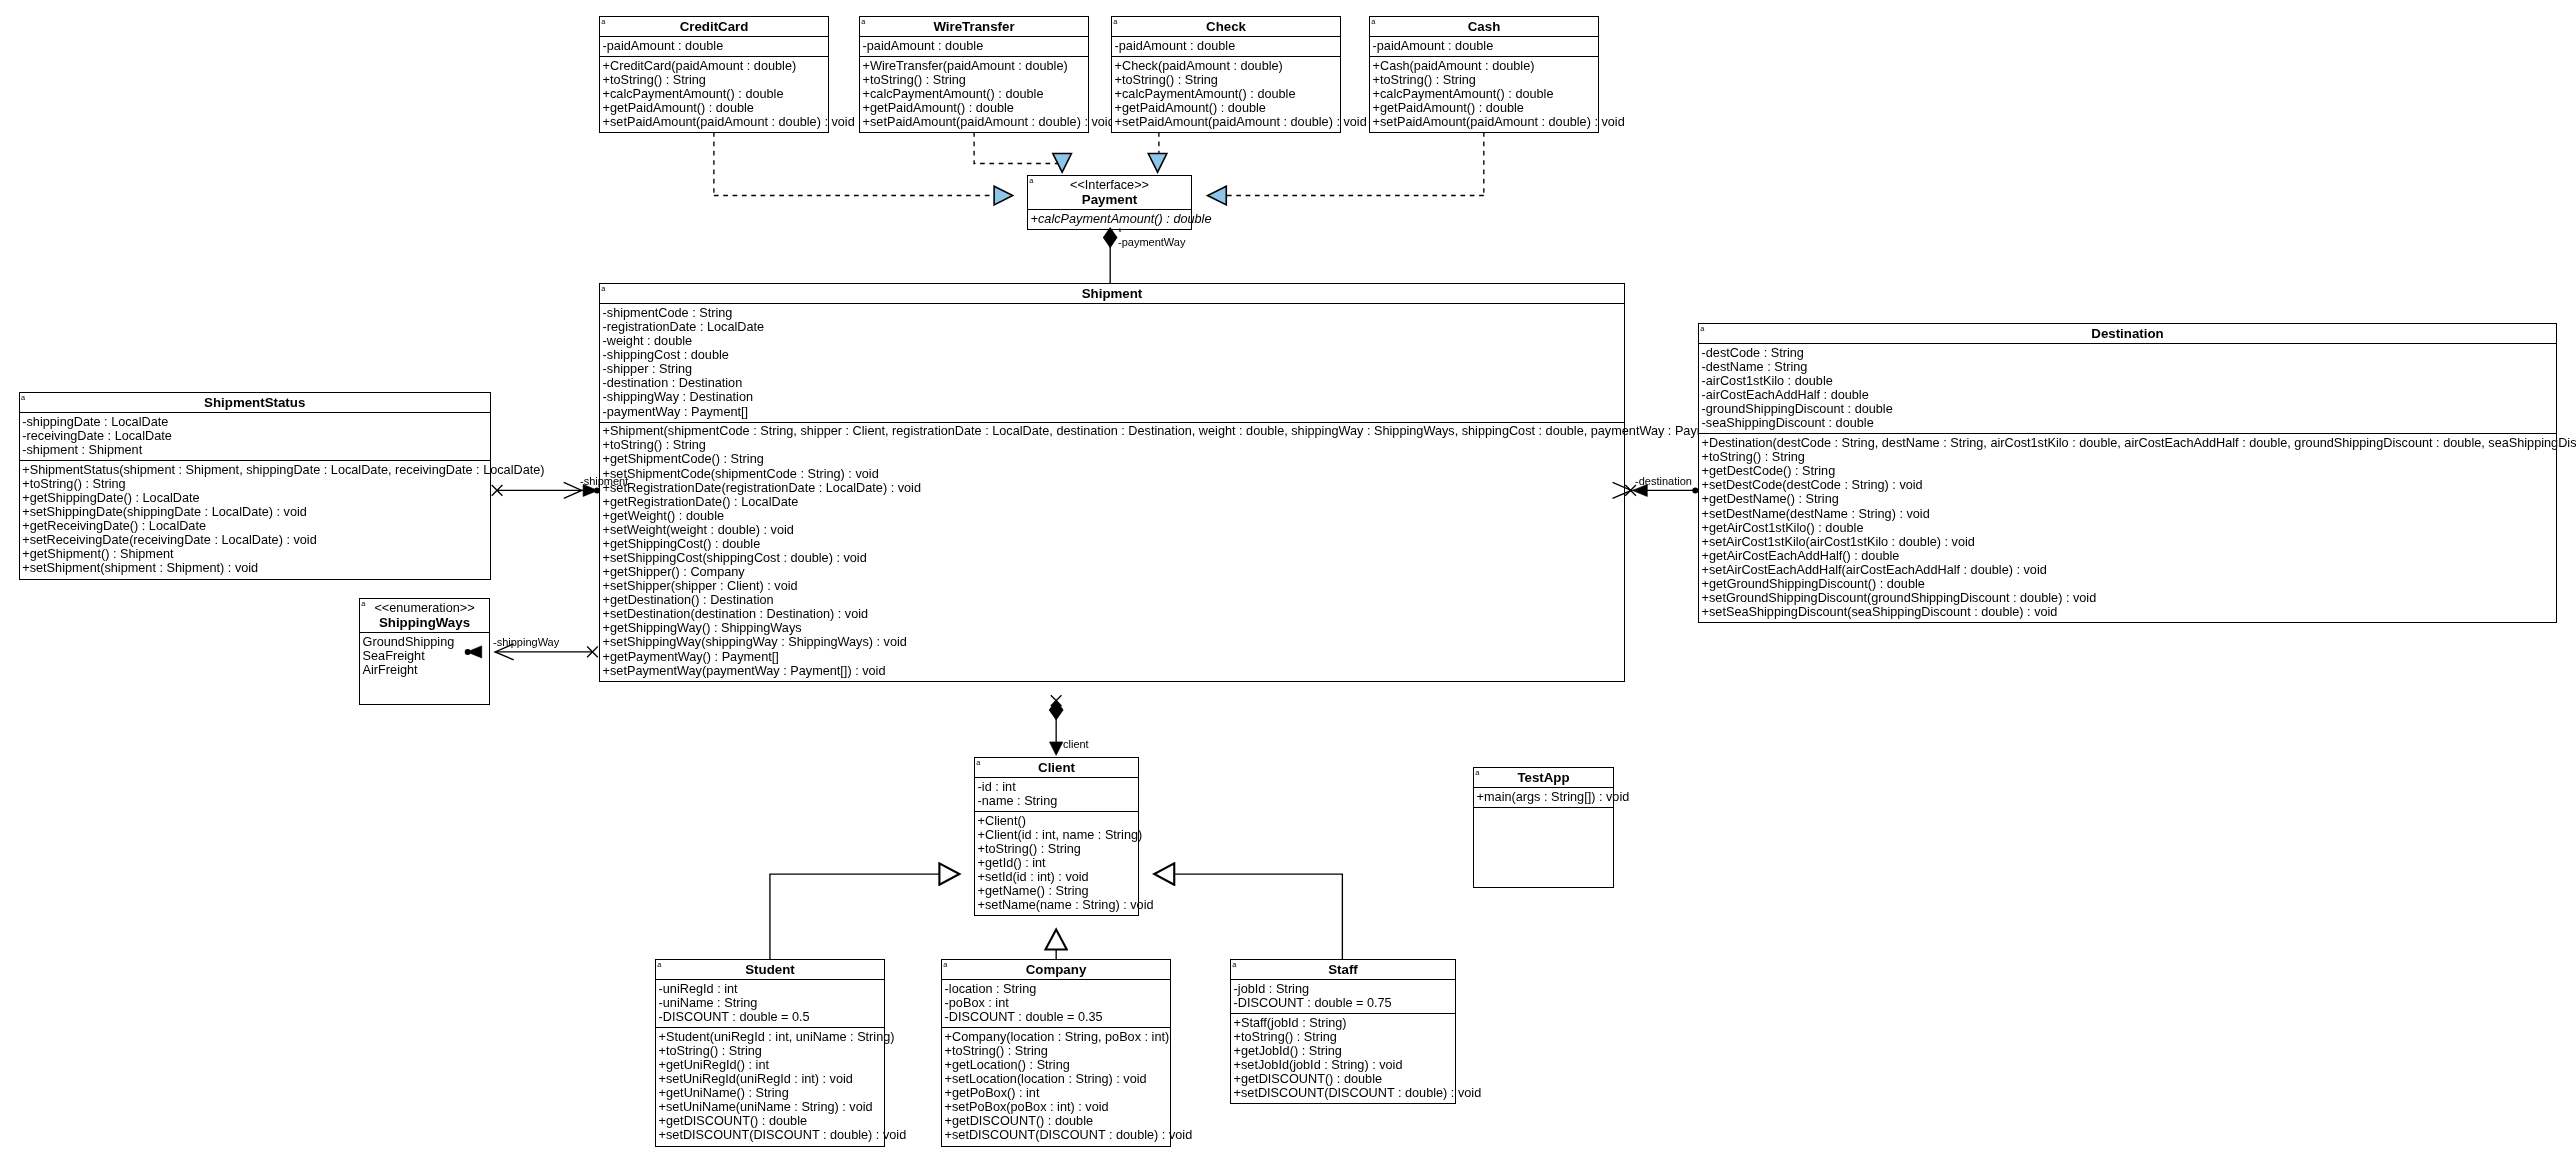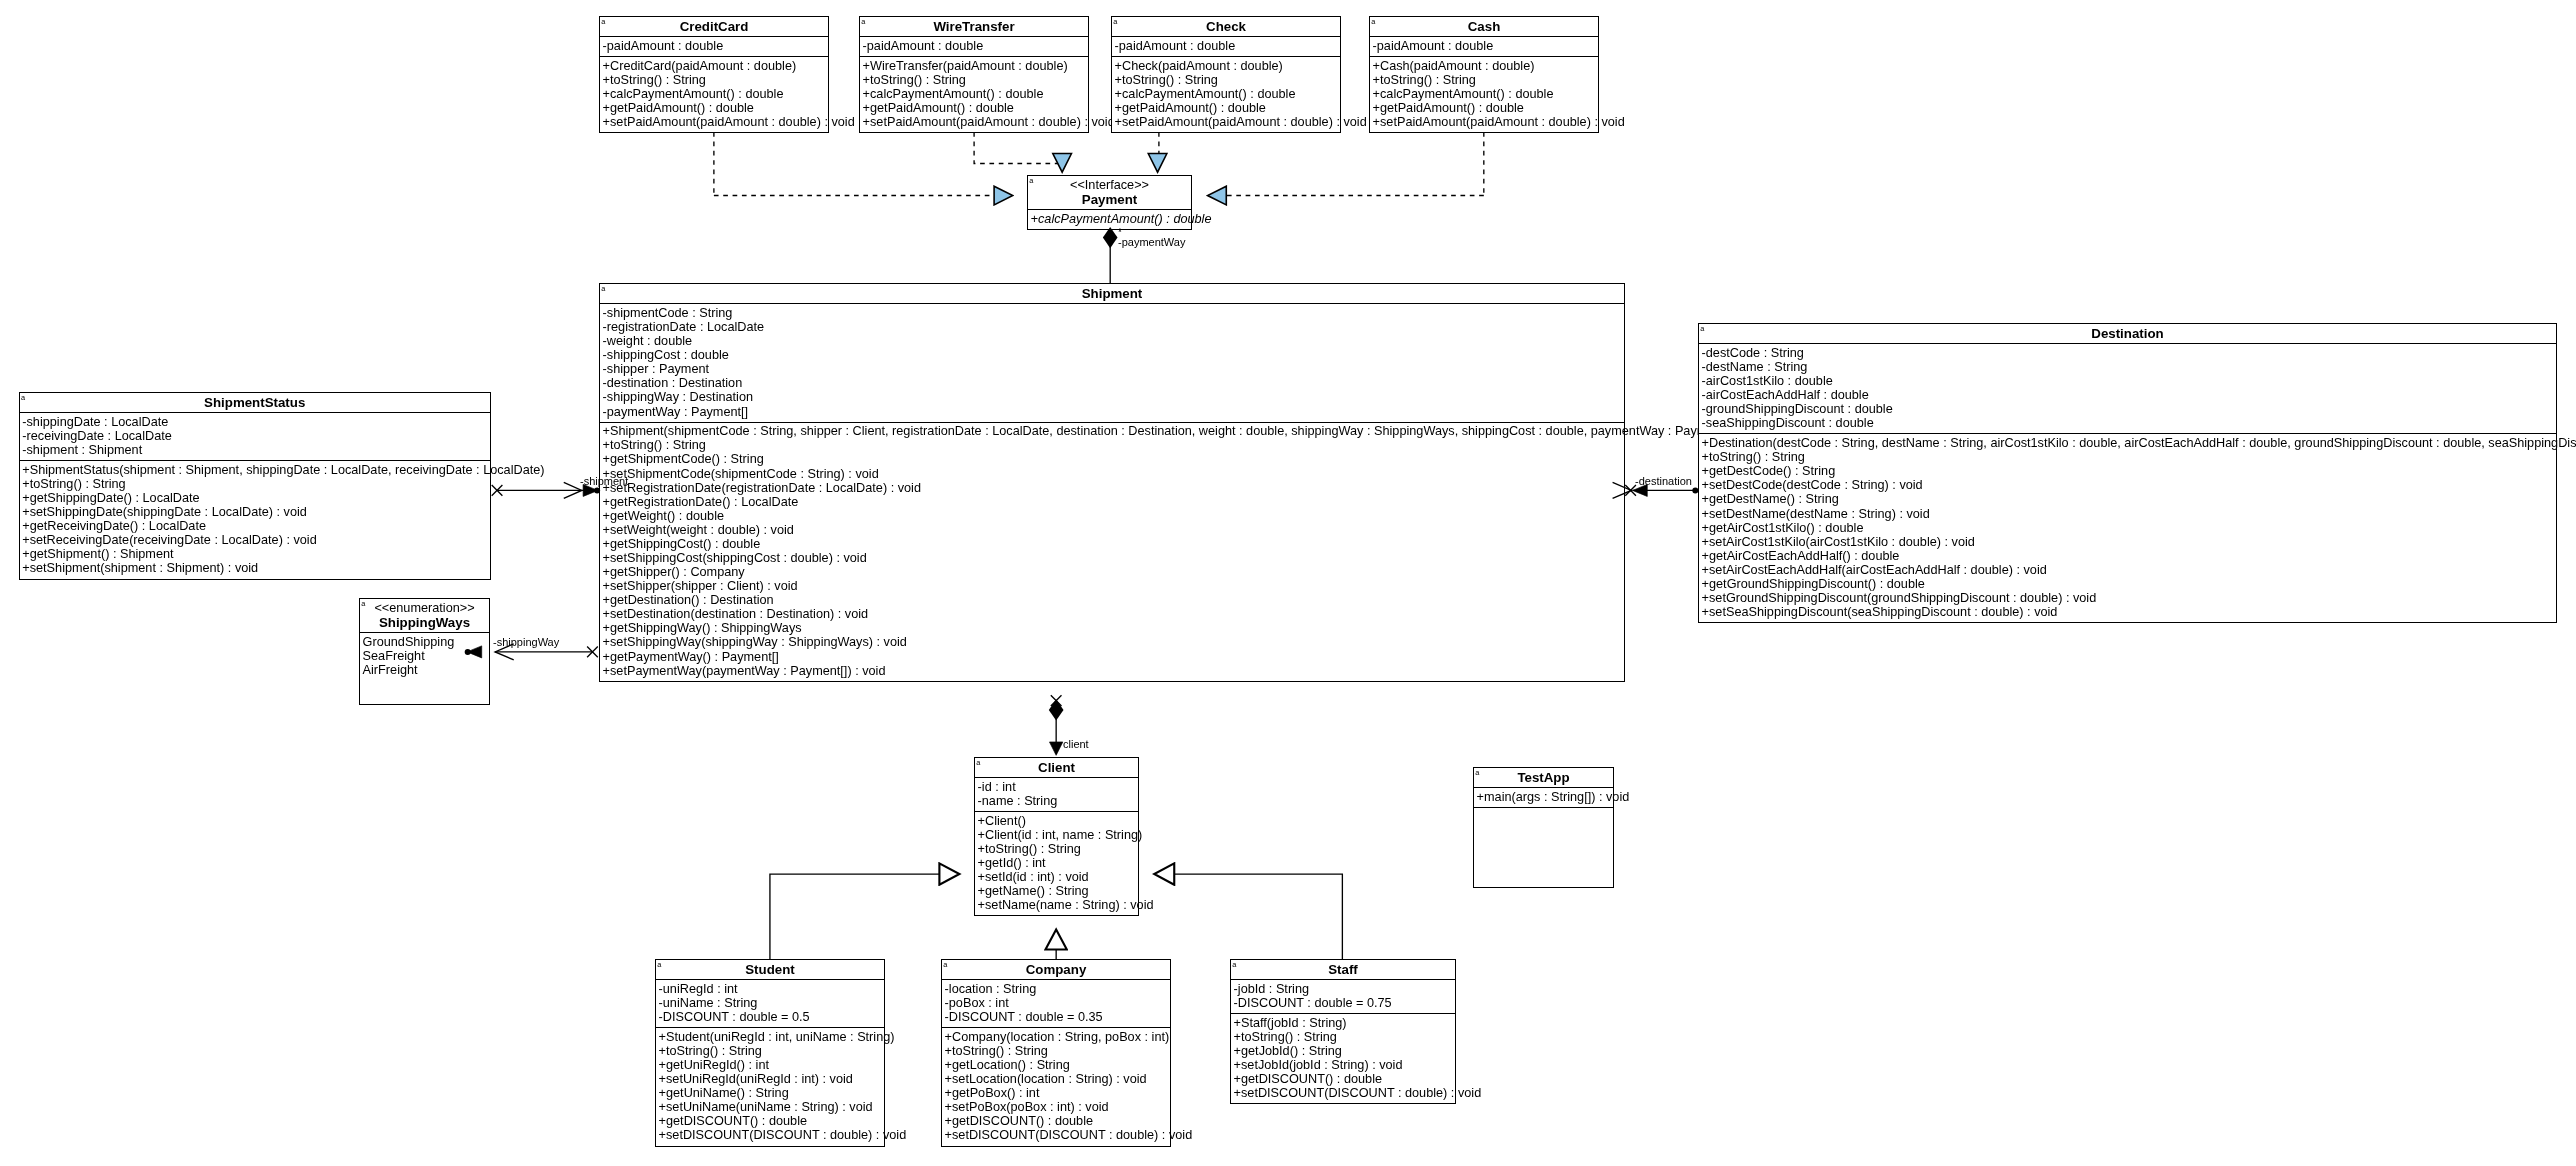--- a/index.html
+++ b/index.html
@@ -152,21 +152,21 @@
   </div>
 
   <div class="uml" style="left:599px;top:283px;width:1026px;">
     <span class="corner">a</span>
     <div class="title">Shipment</div>
     <div class="compartment">
       <div class="row">-shipmentCode : String</div>
       <div class="row">-registrationDate : LocalDate</div>
       <div class="row">-weight : double</div>
       <div class="row">-shippingCost : double</div>
-      <div class="row">-shipper : Payment</div>
+      <div class="row">-shipper : String</div>
       <div class="row">-destination : Destination</div>
       <div class="row">-shippingWay : Destination</div>
       <div class="row">-paymentWay : Payment[]</div>
     </div>
     <div class="compartment">
       <div class="row">+Shipment(shipmentCode : String, shipper : Client, registrationDate : LocalDate, destination : Destination, weight : double, shippingWay : ShippingWays, shippingCost : double, paymentWay : Payment[])</div>
       <div class="row">+toString() : String</div>
       <div class="row">+getShipmentCode() : String</div>
       <div class="row">+setShipmentCode(shipmentCode : String) : void</div>
       <div class="row">+setRegistrationDate(registrationDate : LocalDate) : void</div>

